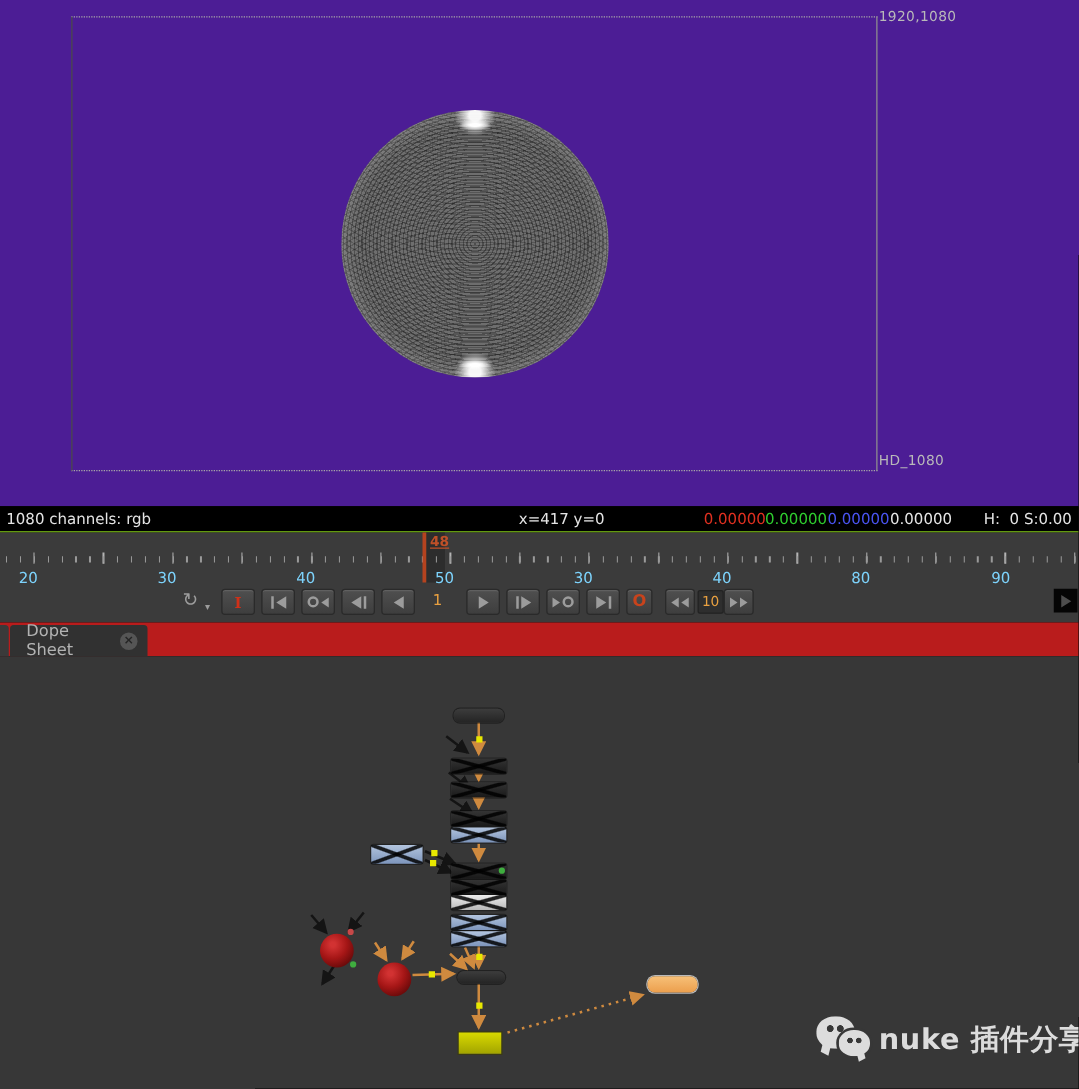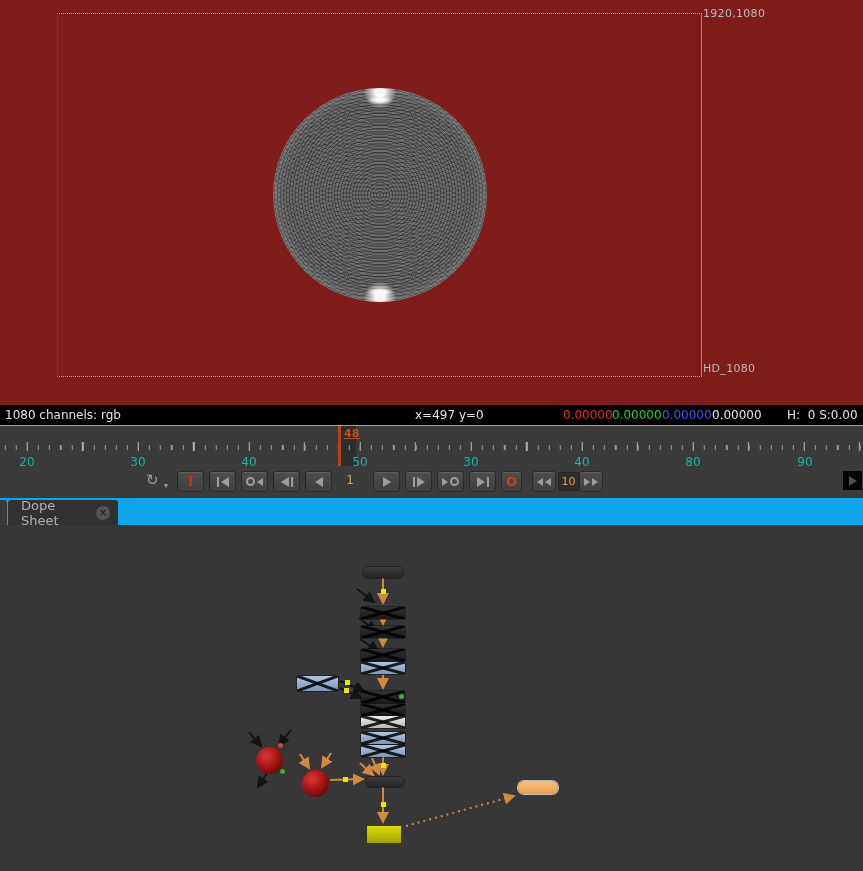--- a/index.html
+++ b/index.html
@@ -1,20 +1,20 @@
 <!DOCTYPE html>
 <html><head>
 <meta charset="utf-8">
 <style>
   html,body{margin:0;padding:0;background:#1a1a1a;}
   .screen{position:relative;width:863px;height:871px;overflow:hidden;
     font-family:"DejaVu Sans","Liberation Sans",sans-serif;background:#000;}
 
   
-  .viewer{position:absolute;left:0;top:0;width:863px;height:405px;background:#7f1d1d;}
+  .viewer{position:absolute;left:0;top:0;width:863px;height:405px;background:#4c1d95;}
   .vframe{position:absolute;left:57px;top:13px;width:643px;height:362px;
     border-top:1px dotted #a8a8a8;border-bottom:1px dotted #a8a8a8;
     border-left:1px solid #4a4a4a;border-right:1px solid #8f8f8f;}
   .vlabel{position:absolute;color:#b9b9b9;font-size:11px;letter-spacing:.3px;}
   .res{left:703px;top:7px;}
   .fmt{left:703px;top:362px;text-align:right;}
   .sphere{position:absolute;left:273px;top:88px;width:214px;height:214px;border-radius:50%;
     background:
       radial-gradient(circle at 50% 2%,rgba(255,255,255,.95) 0 2%,rgba(255,255,255,0) 7%),
       radial-gradient(circle at 50% 98%,rgba(255,255,255,.95) 0 2%,rgba(255,255,255,0) 7%),
@@ -42,21 +42,21 @@
 
   
   .timeband{position:absolute;left:0;top:426px;width:863px;height:72px;background:#3b3b3b;}
   .ph-zone{position:absolute;left:341px;top:0;width:15px;height:40px;background:#2d2d2d;}
   .tickminor{position:absolute;left:0;right:0;top:19px;height:5px;
     background:repeating-linear-gradient(to right,#9a9a9a 0 1px,transparent 1px 11.1px);
     background-position-x:4.8px;}
   .tickmajor{position:absolute;left:0;right:0;top:16px;height:9px;
     background:repeating-linear-gradient(to right,#b4b4b4 0 1px,transparent 1px 55.5px);
     background-position-x:26.8px;}
-  .ticklab{position:absolute;top:29px;width:24px;text-align:center;color:#14b8a6;font-size:12px;}
+  .ticklab{position:absolute;top:29px;width:24px;color:#7dd3fc;font-size:12px;}
   .playhead{position:absolute;left:338px;top:0;width:3px;height:40px;background:#b5431f;}
   .ph-lab{position:absolute;left:344px;top:1px;color:#c05028;font-size:11px;font-weight:bold;text-decoration:underline;}
 
   
   .tbtn{position:absolute;top:45px;width:27px;height:21px;box-sizing:border-box;
     background:linear-gradient(#4f4f4f,#3e3e3e);border:1px solid #2a2a2a;border-radius:3px;
     box-shadow:inset 0 1px 0 #606060;display:flex;align-items:center;justify-content:center;gap:2px;
     color:#9c9c9c;}
   .tri-l{width:0;height:0;border-top:5px solid transparent;border-bottom:5px solid transparent;border-right:8px solid #9c9c9c;}
   .tri-r{width:0;height:0;border-top:5px solid transparent;border-bottom:5px solid transparent;border-left:8px solid #9c9c9c;}
@@ -72,21 +72,21 @@
   .framecur{position:absolute;left:338px;top:47px;width:24px;text-align:center;
     color:#e8a040;font-size:12px;}
   .fpsfield{position:absolute;left:558px;top:46px;width:19px;height:17px;background:#2e2e2e;
     border:1px solid #222;border-radius:2px;color:#e8a040;font-size:11px;
     display:flex;align-items:center;justify-content:center;}
   .cornerplay{position:absolute;left:843px;top:45px;width:19px;height:19px;background:#050505;
     display:flex;align-items:center;justify-content:center;}
   .cornerplay .tri-r{border-left-color:#4d4d4d;}
 
   
-  .tabbar{position:absolute;left:0;top:498px;width:863px;height:27px;background:#0ea5e9;}
+  .tabbar{position:absolute;left:0;top:498px;width:863px;height:27px;background:#b91c1c;}
   .tabsliver{position:absolute;left:0;top:2px;width:7px;height:25px;background:#3a3a3a;border-radius:0 3px 0 0;}
   .tab{position:absolute;left:8px;top:2px;width:110px;height:25px;background:#313131;
     border-radius:3px 3px 0 0;display:flex;align-items:center;}
   .tab .lab{color:#b2b2b2;font-size:13px;padding-left:13px;flex:1;}
   .tab .close{width:14px;height:14px;border-radius:50%;background:#555;color:#252525;
     font-size:10px;line-height:14px;text-align:center;margin-right:8px;font-weight:bold;}
 
   
   .nodegraph{position:absolute;left:0;top:525px;width:863px;height:346px;background:#373737;overflow:hidden;}
   .wires{position:absolute;left:0;top:0;}
@@ -135,21 +135,21 @@
     <div class="vframe"></div>
     <div class="sphere"></div>
     <div class="glint top"></div>
     <div class="glint bot"></div>
     <span class="vlabel res">1920,1080</span>
     <span class="vlabel fmt">HD_1080</span>
   </div>
 
   <div class="statusbar">
     <span class="st-ch">1080 channels: rgb</span>
-    <span class="st-xy">x=497 y=0</span>
+    <span class="st-xy">x=417 y=0</span>
     <span class="st-r" style="color:#e03020">0.00000</span>
     <span class="st-g" style="color:#2ecb2e">0.00000</span>
     <span class="st-b" style="color:#4953f0">0.00000</span>
     <span class="st-a">0.00000</span>
     <span class="st-hs">H:  0 S:0.00</span>
   </div>
 
   <div class="timeband">
     <div class="ph-zone"></div>
     <div class="tickmajor"></div>
@@ -289,15 +289,20 @@
     <div class="ndot yellow" style="left:381px;top:64px"></div>
     <div class="ndot yellow" style="left:345px;top:155px"></div>
     <div class="ndot yellow" style="left:344px;top:163px"></div>
     <div class="ndot yellow" style="left:381px;top:238px"></div>
     <div class="ndot yellow" style="left:343px;top:252px"></div>
     <div class="ndot yellow" style="left:381px;top:277px"></div>
     <div class="ndot green" style="left:399px;top:169px"></div>
     <div class="ndot red" style="left:278px;top:218px"></div>
     <div class="ndot green" style="left:280px;top:244px"></div>
 
+    <div class="wm">
+      <div class="bub b1"></div>
+      <div class="bub b2"></div>
+      <span class="txt">nuke 插件分享</span>
+    </div>
   </div>
 
 </div>
 
 </body></html>

